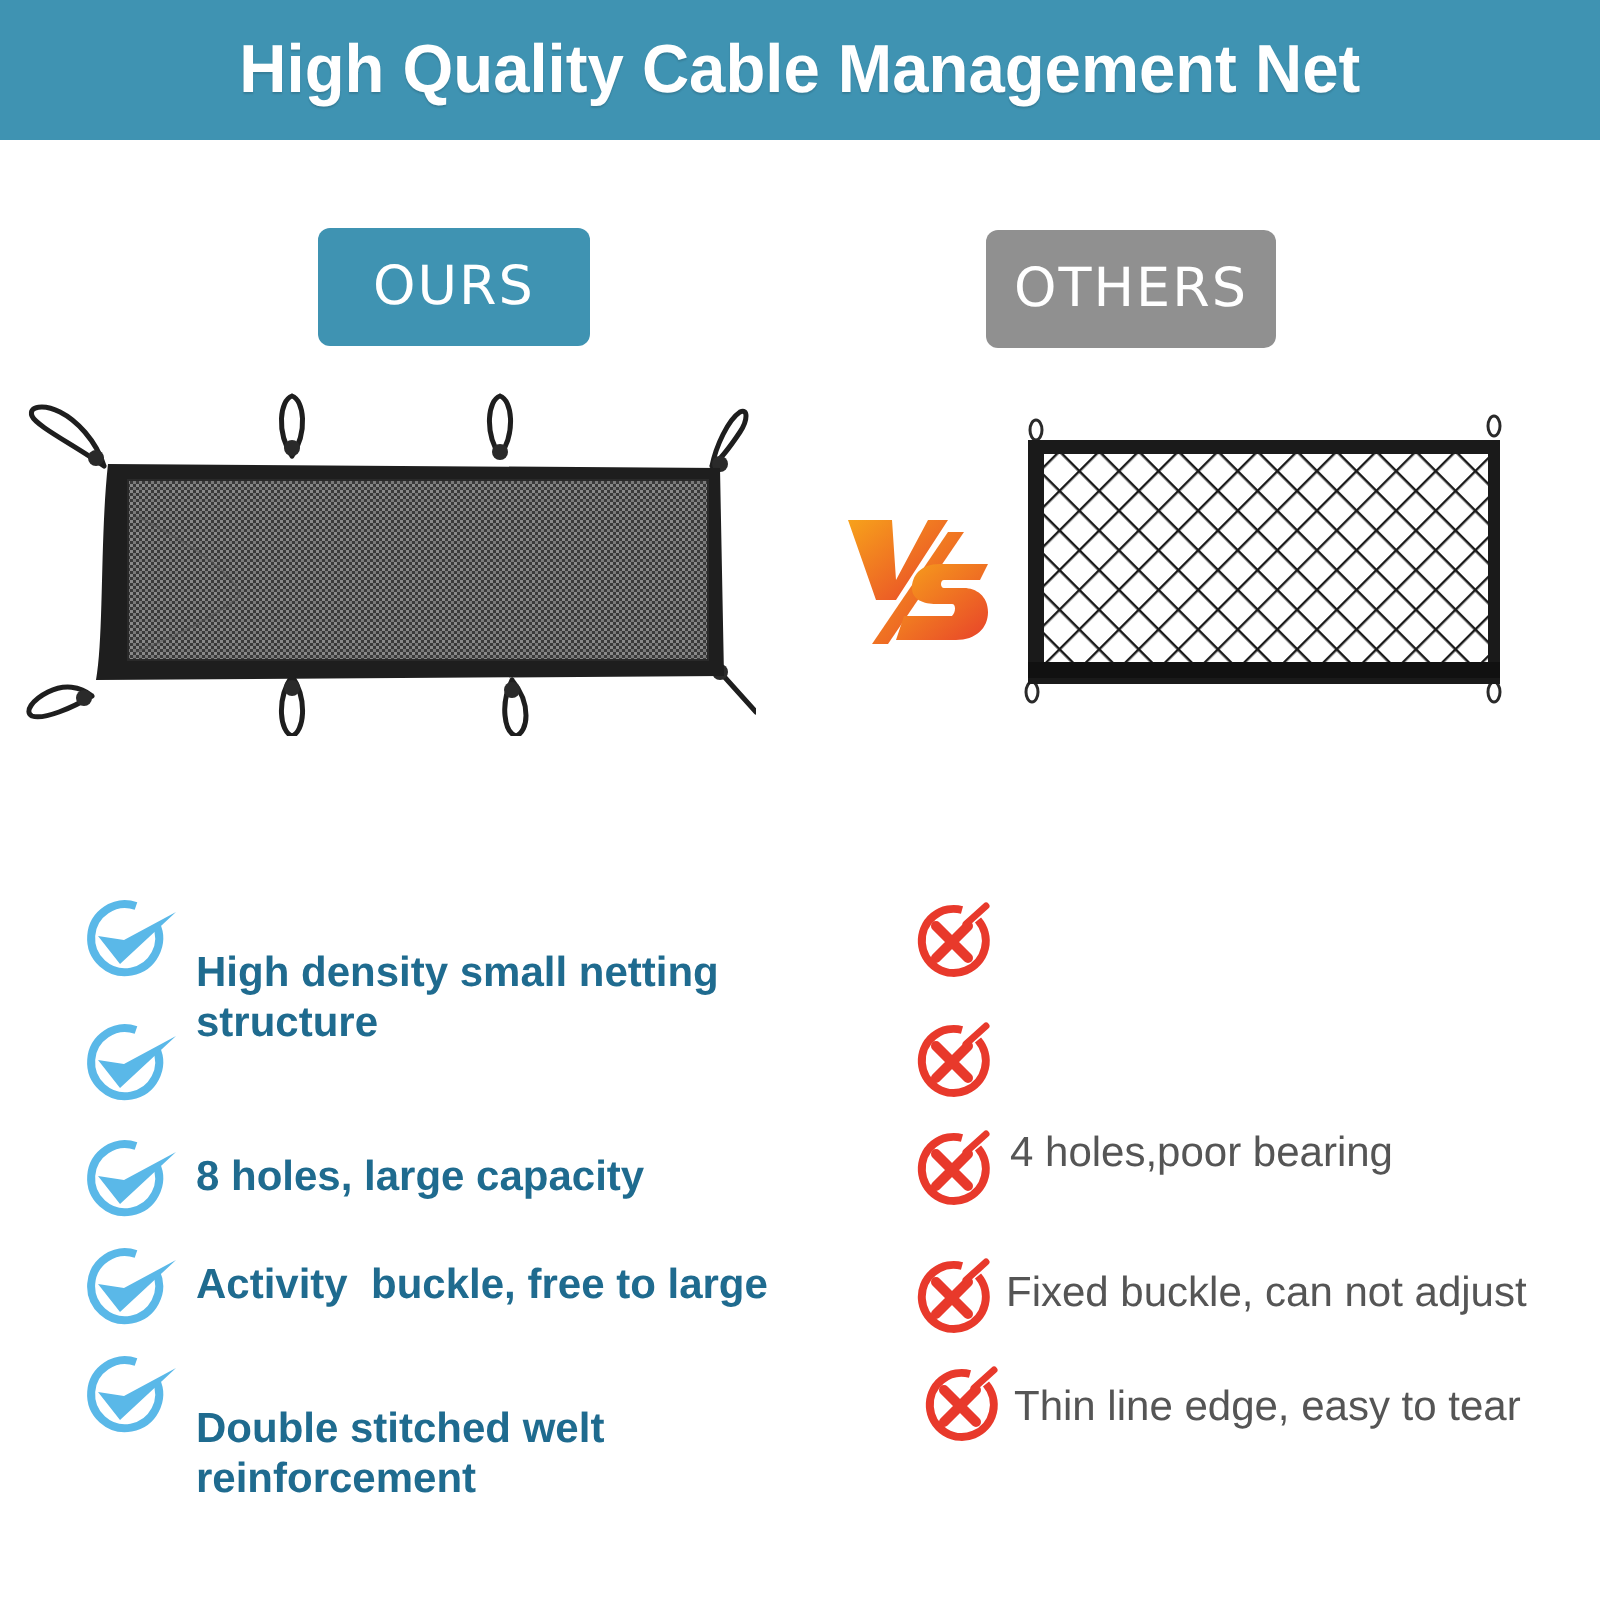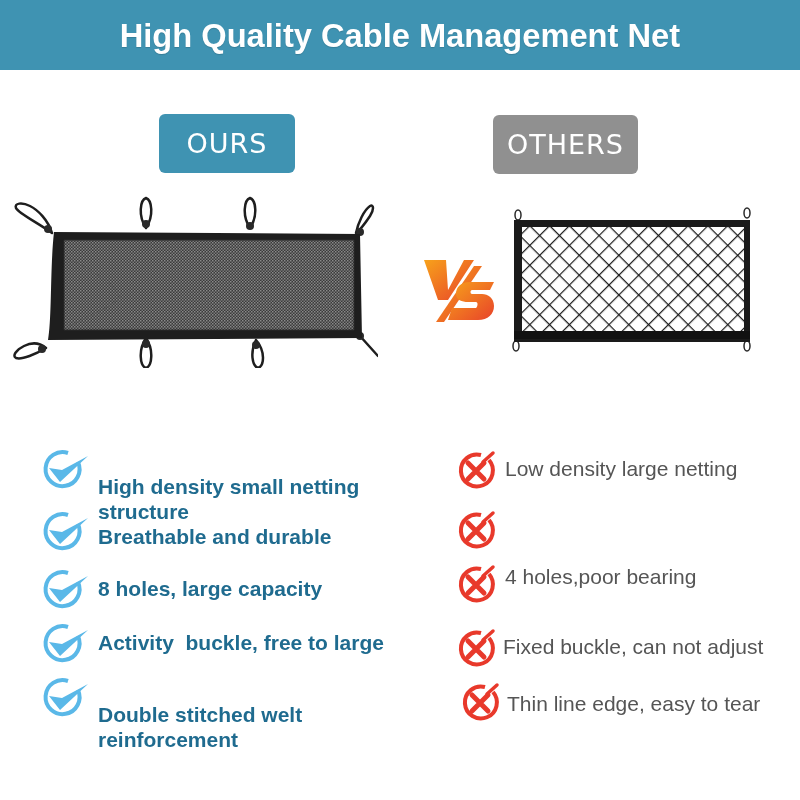--- a/index.html
+++ b/index.html
@@ -135,23 +135,20 @@
     <div class="text">
       <div>High density small netting</div>
       <div>structure</div>
     </div>
   </div>
   <div class="item item-ours" style="left:0; top:62px;">
     <svg class="icon" viewBox="0 0 52 44">
       <path d="M40 14 A17 17 0 1 1 30 5" fill="none" stroke="#5ab8e8" stroke-width="4"></path>
       <path d="M11 20 L22 34 L50 8 L24 22 Z" fill="#5ab8e8"></path>
     </svg>
-    <div class="text" style="margin-top:14px;">
-      <div>Breathable and durable</div>
-    </div>
   </div>
   <div class="item item-ours" style="left:0; top:120px;">
     <svg class="icon" viewBox="0 0 52 44">
       <path d="M40 14 A17 17 0 1 1 30 5" fill="none" stroke="#5ab8e8" stroke-width="4"></path>
       <path d="M11 20 L22 34 L50 8 L24 22 Z" fill="#5ab8e8"></path>
     </svg>
     <div class="text" style="margin-top:8px;">
       <div>8 holes, large capacity</div>
     </div>
   </div>
@@ -176,23 +173,20 @@
   </div>
 </div>
 
 <div class="list list-others">
   <div class="item item-others" style="left:0; top:2px;">
     <svg class="icon" viewBox="0 0 42 42">
       <path d="M34 10 A16 16 0 1 1 26 5" fill="none" stroke="#e8392b" stroke-width="4"></path>
       <path d="M13 13 L29 29 M29 13 L13 29" stroke="#e8392b" stroke-width="5" stroke-linecap="round"></path>
       <path d="M28 12 L38 3" stroke="#e8392b" stroke-width="3.5" stroke-linecap="round"></path>
     </svg>
-    <div class="text" style="margin-top:6px;">
-      <div>Low density large netting</div>
-    </div>
   </div>
   <div class="item item-others" style="left:0; top:62px;">
     <svg class="icon" viewBox="0 0 42 42">
       <path d="M34 10 A16 16 0 1 1 26 5" fill="none" stroke="#e8392b" stroke-width="4"></path>
       <path d="M13 13 L29 29 M29 13 L13 29" stroke="#e8392b" stroke-width="5" stroke-linecap="round"></path>
       <path d="M28 12 L38 3" stroke="#e8392b" stroke-width="3.5" stroke-linecap="round"></path>
     </svg>
   </div>
   <div class="item item-others" style="left:0; top:116px;">
     <svg class="icon" viewBox="0 0 42 42">

